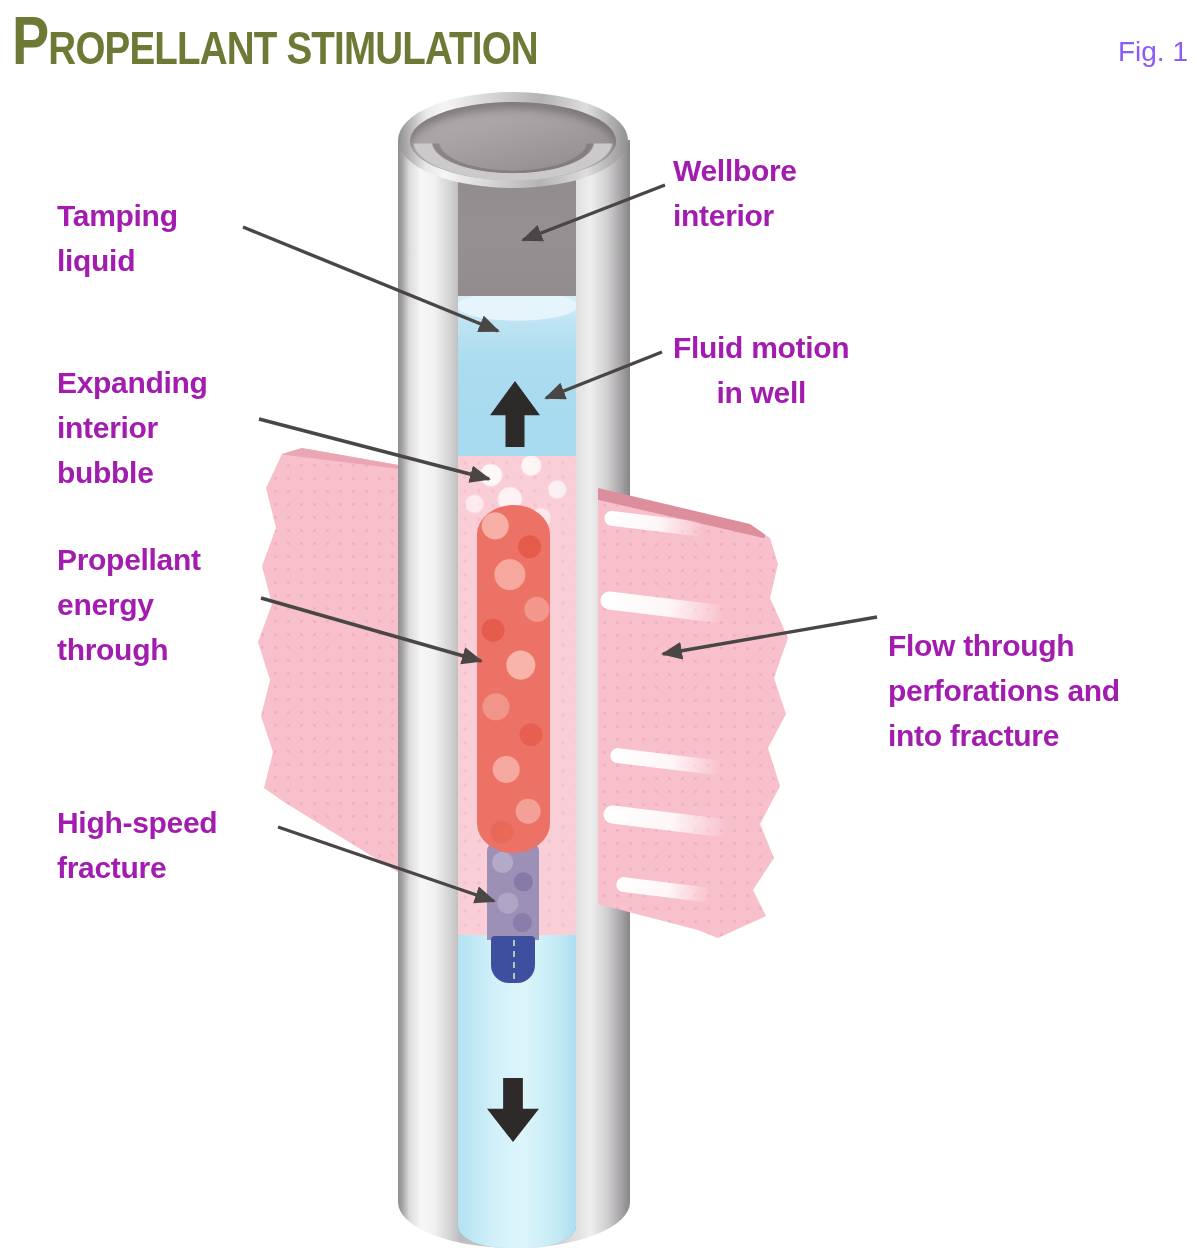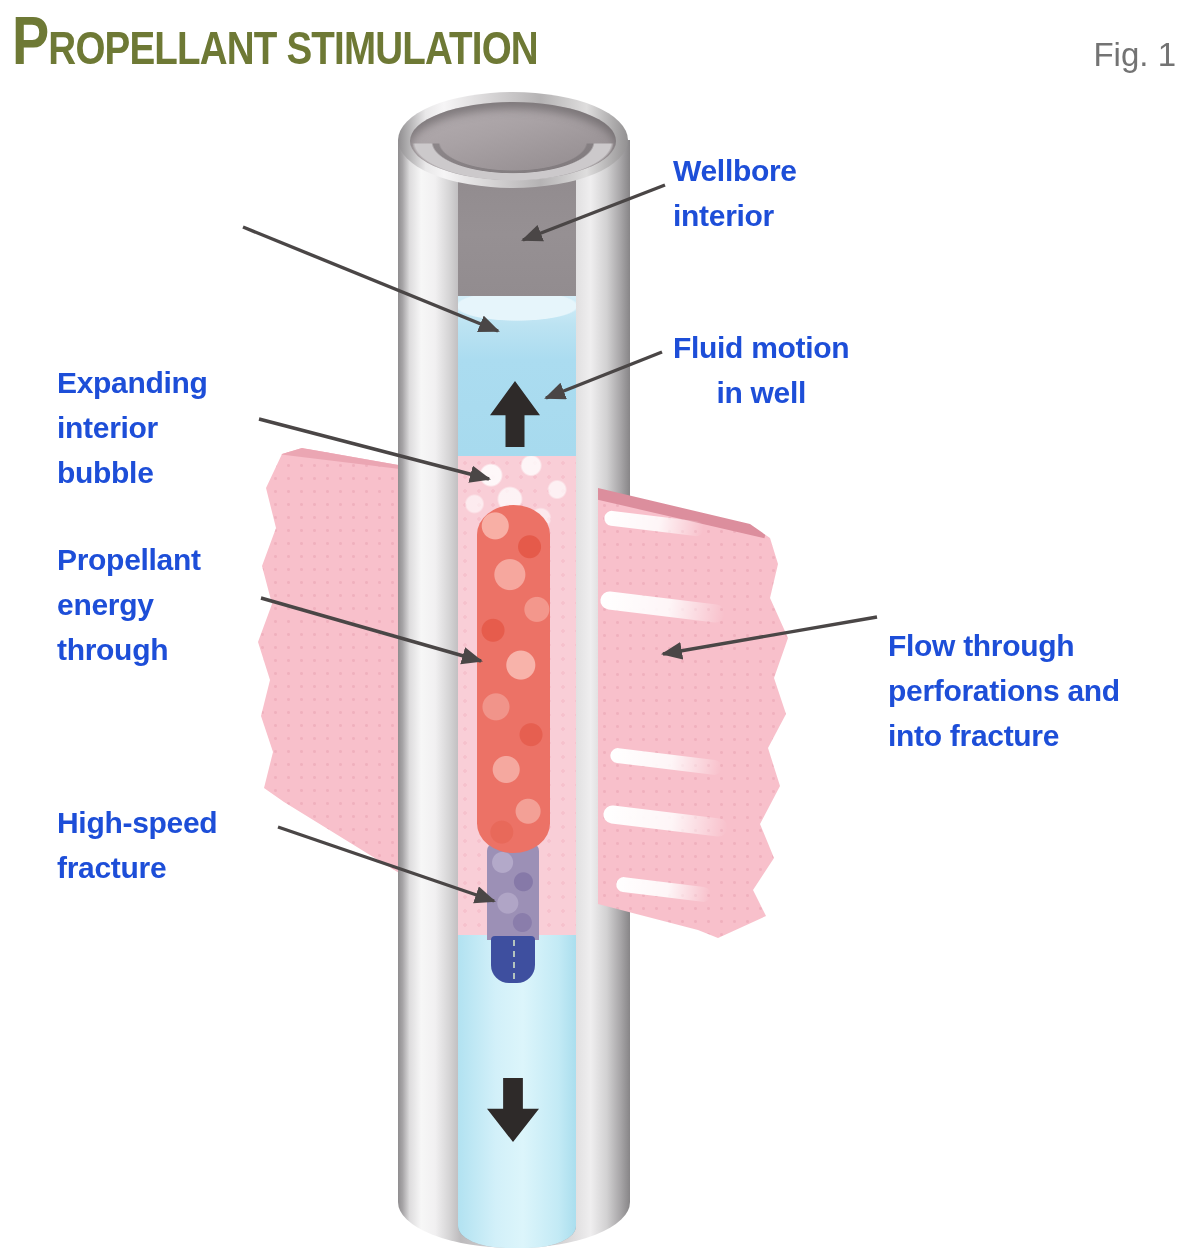--- a/index.html
+++ b/index.html
@@ -4,24 +4,24 @@
 <style>
   html,body{margin:0;padding:0;background:#fff;}
   .canvas{position:relative;width:1200px;height:1248px;background:#ffffff;overflow:hidden;
           font-family:"Liberation Sans",sans-serif;}
 
   
   .title{position:absolute;left:12px;top:6px;color:#6e7935;font-weight:700;
          transform:scaleX(.82);transform-origin:left top;white-space:nowrap;letter-spacing:-1px;}
   .title .initial{font-size:68px;line-height:1;}
   .title .rest{font-size:47px;line-height:1;}
-  .fig-label{position:absolute;right:24px;top:36px;font-size:33px;color:#737373;}
+  .fig-label{position:absolute;right:12px;top:36px;font-size:28px;color:#8b5cf6;}
 
   
-  .label{position:absolute;font-size:30px;line-height:1.5;font-weight:700;color:#1d4ed8;
+  .label{position:absolute;font-size:30px;line-height:1.5;font-weight:700;color:#a21caf;
          white-space:pre-line;letter-spacing:-.3px;z-index:11;}
 
   
   .fracture{position:absolute;background-color:#f8c0cb;
             background-image:radial-gradient(circle,rgba(214,130,150,.25) 1.2px,transparent 1.7px);
             background-size:13px 13px;}
   .fracture-left{left:256px;top:446px;width:148px;height:436px;z-index:1;
      clip-path:polygon(148px 20px,46px 2px,26px 8px,10px 42px,20px 82px,6px 120px,16px 158px,
                        2px 196px,14px 234px,5px 270px,17px 306px,8px 342px,28px 356px,148px 430px);}
   .fracture-right{left:598px;top:486px;width:200px;height:460px;z-index:4;
@@ -168,20 +168,22 @@
       <line x1="243" y1="227" x2="498" y2="331" marker-end="url(#ah)"></line>
       <line x1="665" y1="185" x2="523" y2="240" marker-end="url(#ah)"></line>
       <line x1="662" y1="352" x2="546" y2="398" marker-end="url(#ah)"></line>
       <line x1="259" y1="419" x2="489" y2="479" marker-end="url(#ah)"></line>
       <line x1="261" y1="598" x2="481" y2="661" marker-end="url(#ah)"></line>
       <line x1="278" y1="827" x2="494" y2="901" marker-end="url(#ah)"></line>
       <line x1="877" y1="617" x2="663" y2="654" marker-end="url(#ah)"></line>
     </g>
   </svg>
 
+  <div class="label" style="left:57px;top:193px;">Tamping
+liquid</div>
   <div class="label" style="left:57px;top:360px;">Expanding
 interior
 bubble</div>
   <div class="label" style="left:57px;top:537px;">Propellant
 energy
 through</div>
   <div class="label" style="left:57px;top:800px;">High-speed
 fracture</div>
   <div class="label" style="left:673px;top:148px;">Wellbore
 interior</div>

